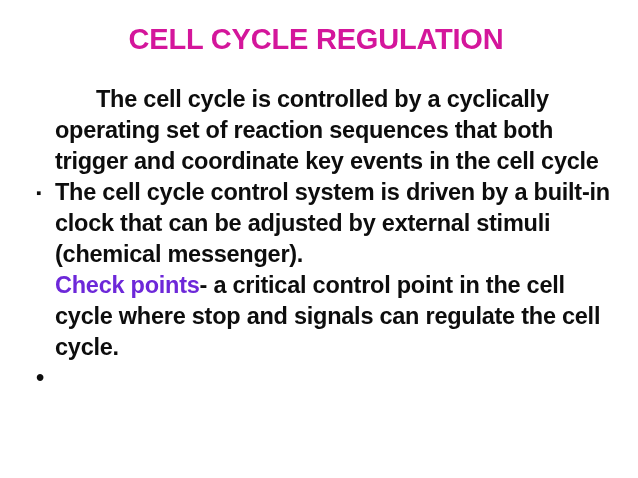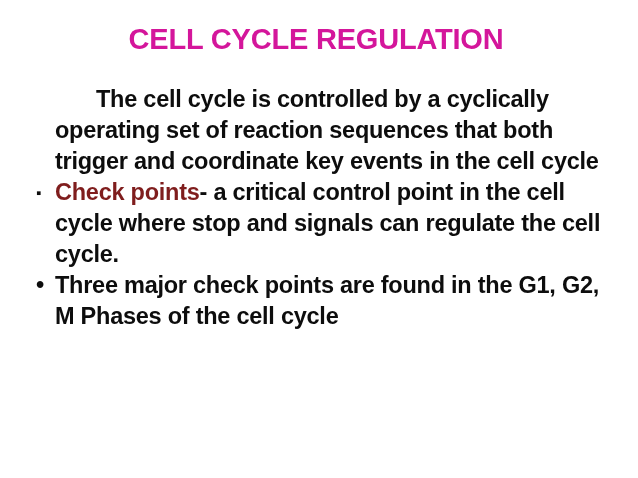--- a/index.html
+++ b/index.html
@@ -66,43 +66,43 @@
     line-height: 31px;
   }
   .block.indent-first > .text {
     display: block;
     text-indent: 41px;
   }
   .block .text {
     display: block;
   }
   .hl-red {
-    color: #7f1d1d;
+    color: #6d28d9;
   }
 </style>
 </head>
 <body>
 
 <div id="slide">
 
   <div id="slide-title">CELL CYCLE REGULATION</div>
 
   <div id="body-content">
 
     <div class="block indent-first">
       <span class="text">The cell cycle is controlled by a cyclically operating set of reaction sequences that both trigger and coordinate key events in the cell cycle</span>
     </div>
 
     <div class="block">
       <span class="bullet square">▪</span>
+      <span class="text">The cell cycle control system is driven by a built-in clock that can be adjusted by external stimuli (chemical messenger).</span>
     </div>
 
     <div class="block">
       <span class="text"><span class="hl-red">Check points</span><span>- a critical control point in the cell cycle where stop and signals can regulate the cell cycle.</span></span>
     </div>
 
     <div class="block">
       <span class="bullet disc">•</span>
-      <span class="text">Three major check points are found in the G1, G2, M Phases of the cell cycle</span>
     </div>
 
   </div>
 </div>
 
 </body></html>

